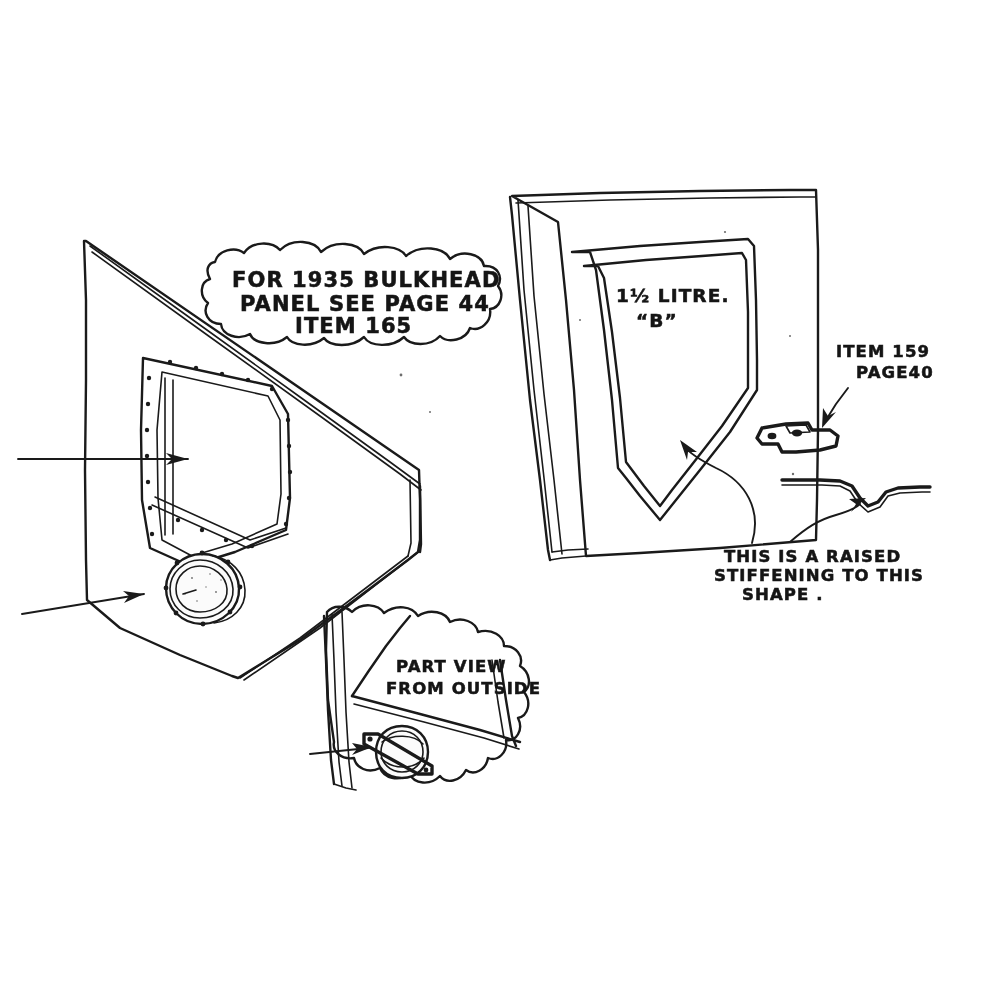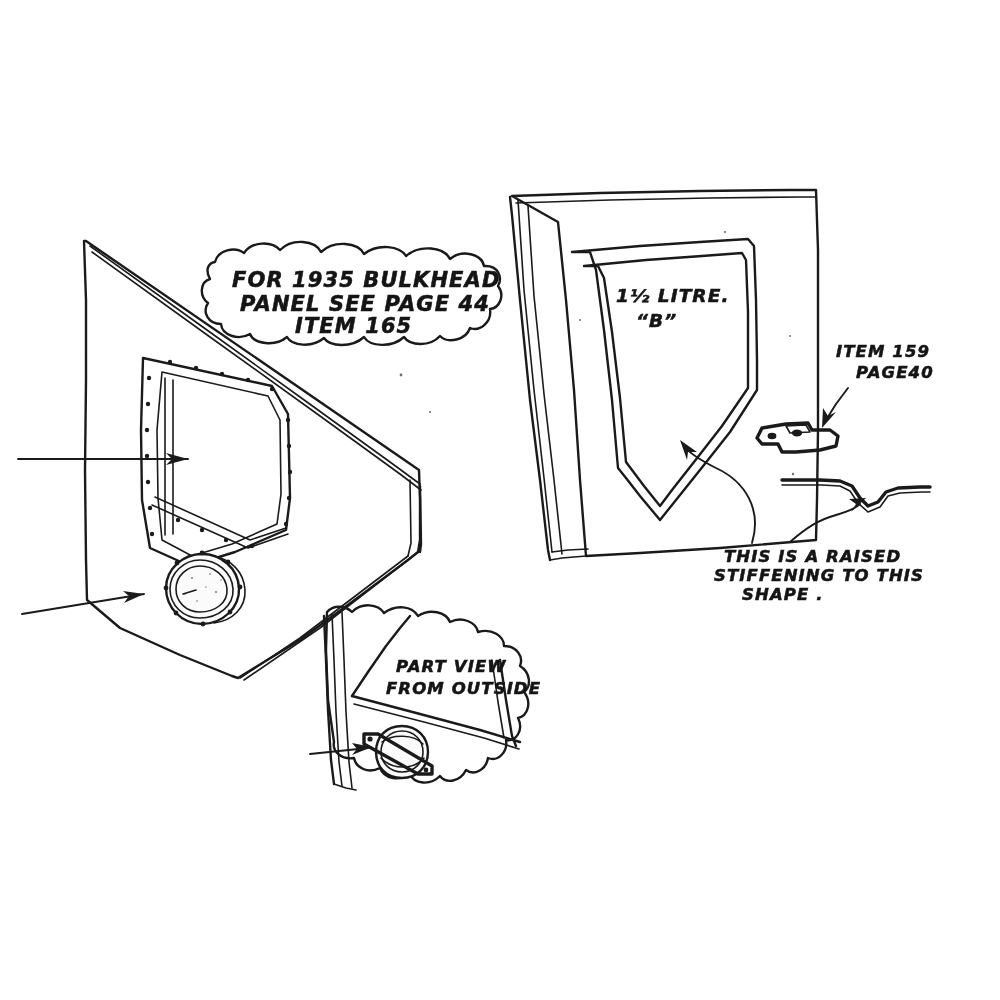--- a/index.html
+++ b/index.html
@@ -12,21 +12,20 @@
     width: 1000px;
     height: 1000px;
     font-family: "DejaVu Sans", sans-serif;
     overflow: hidden;
   }
   #sheet {
     position: relative;
     width: 1000px;
     height: 1000px;
     background: #86efac;
-    font-style: italic;
   }
   svg#drawing {
     display: block;
     width: 1000px;
     height: 1000px;
   }
   .ink {
     fill: none;
     stroke: #1a1a1a;
     stroke-linecap: round;

